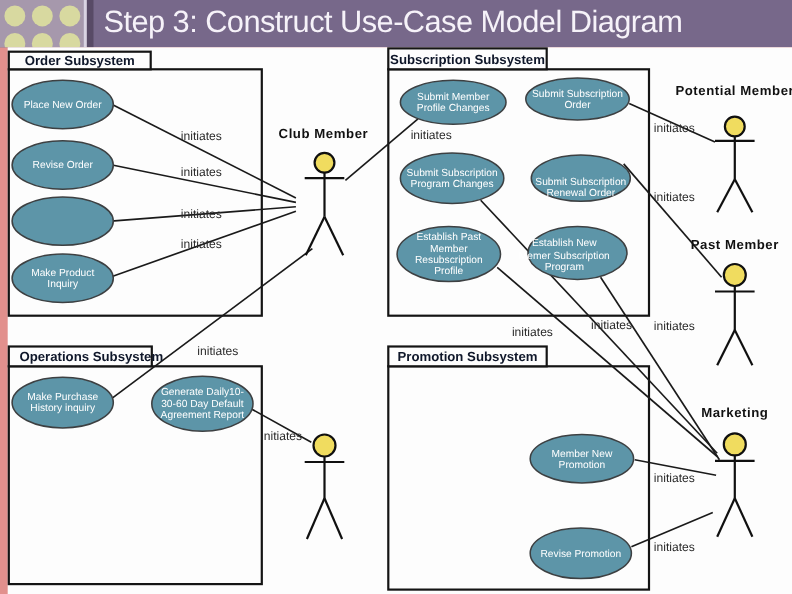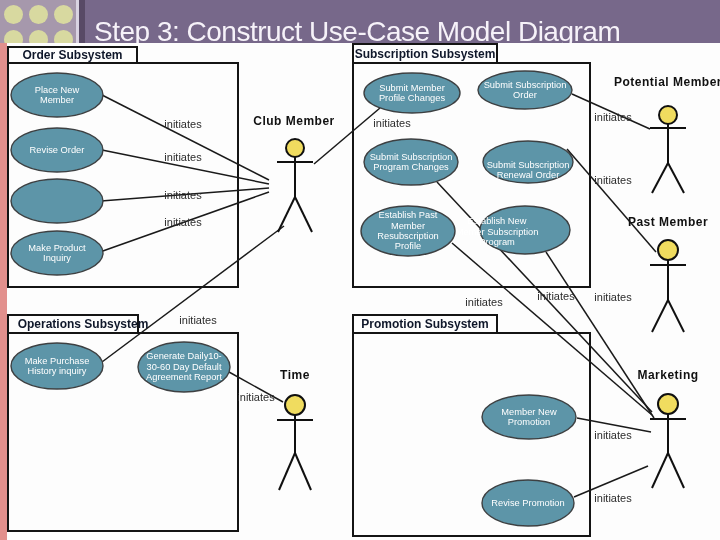--- a/index.html
+++ b/index.html
@@ -9,21 +9,21 @@
     background:#e2908d;
     font-family:"Liberation Sans","DejaVu Sans",sans-serif;
   }
   
   .header{position:absolute;left:0;top:0;width:720px;height:43px;background:#77688a;}
   .dots-block{position:absolute;left:0;top:0;width:76px;height:43px;background:#a698ac;overflow:hidden;}
   .dot{position:absolute;width:19px;height:19px;border-radius:50%;background:#d8d9a0;}
   .sep-light{position:absolute;left:76px;top:0;width:3px;height:43px;background:#d9d3e2;}
   .sep-dark{position:absolute;left:79px;top:0;width:6px;height:43px;background:#584a66;}
   .title{
-    position:absolute;left:94px;top:12px;width:620px;height:40px;
+    position:absolute;left:94px;top:0;width:620px;height:40px;
     color:#f6f2f9;font-size:28px;letter-spacing:-0.5px;white-space:nowrap;
     display:flex;align-items:center;
   }
   
   .canvas{position:absolute;left:7px;top:43px;width:713px;height:497px;background:#fdfdfd;}
   .diagram-svg{position:absolute;left:0;top:42px;width:720px;height:498px;}
   .overlay{position:absolute;left:0;top:42px;width:720px;height:498px;pointer-events:none;}
   
   .box{fill:#fdfdfd;stroke:#141414;stroke-width:2;}
   .assoc{stroke:#1a1a1a;stroke-width:1.5;fill:none;}
@@ -148,38 +148,37 @@
     </g>
   </svg>
 
   <div class="overlay">
 
     <div class="tab" style="left:8px;top:5px;width:129px;height:16px">Order Subsystem</div>
     <div class="tab" style="left:353px;top:2px;width:144px;height:19px">Subscription Subsystem</div>
     <div class="tab" style="left:18px;top:273px;width:130px;height:18px">Operations Subsystem</div>
     <div class="tab" style="left:353px;top:273px;width:144px;height:18px">Promotion Subsystem</div>
 
-    <div class="uc" style="left:17px;top:35px;width:80px;height:36px">Place New Member</div>
+    <div class="uc" style="left:17px;top:35px;width:80px;height:36px">Place New Order</div>
     <div class="uc" style="left:17px;top:90px;width:80px;height:36px">Revise Order</div>
     <div class="uc" style="left:370px;top:35px;width:84px;height:32px">Submit Member Profile Changes</div>
     <div class="uc" style="left:17px;top:193px;width:80px;height:36px">Make Product Inquiry</div>
     <div class="uc" style="left:481px;top:32px;width:88px;height:32px">Submit Subscription Order</div>
     <div class="uc" style="left:369px;top:100px;width:84px;height:40px">Submit Subscription Program Changes</div>
     <div class="uc" style="left:486px;top:100px;width:84px;height:56px">Submit Subscription Renewal Order</div>
     <div class="uc" style="left:366px;top:167px;width:84px;height:44px">Establish Past Member Resubscription Profile</div>
-    <div class="uc" style="left:455px;top:166px;width:84px;height:48px">Establish New Memer Subscription Program</div>
+    <div class="uc" style="left:471px;top:166px;width:84px;height:48px">Establish New Memer Subscription Program</div>
     <div class="uc" style="left:17px;top:306px;width:80px;height:36px">Make Purchase History inquiry</div>
     <div class="uc" style="left:142px;top:303px;width:84px;height:44px">Generate Daily10-30-60 Day Default Agreement Report</div>
     <div class="uc" style="left:489px;top:357px;width:80px;height:36px">Member New Promotion</div>
     <div class="uc" style="left:488px;top:443px;width:80px;height:36px">Revise Promotion</div>
 
     <div class="actor-name" style="left:234px;top:72px;width:120px">Club Member</div>
     <div class="actor-name" style="left:605px;top:33px;width:126px">Potential Member</div>
     <div class="actor-name" style="left:608px;top:173px;width:120px">Past Member</div>
-    <div class="actor-name" style="left:235px;top:326px;width:120px">Time</div>
     <div class="actor-name" style="left:608px;top:326px;width:120px">Marketing</div>
 
     <div class="rel" style="left:155px;top:76px;width:56px">initiates</div>
     <div class="rel" style="left:155px;top:109px;width:56px">initiates</div>
     <div class="rel" style="left:155px;top:147px;width:56px">initiates</div>
     <div class="rel" style="left:155px;top:174px;width:56px">initiates</div>
     <div class="rel" style="left:364px;top:75px;width:56px">initiates</div>
     <div class="rel" style="left:170px;top:272px;width:56px">initiates</div>
     <div class="rel" style="left:585px;top:69px;width:56px">initiates</div>
     <div class="rel" style="left:585px;top:132px;width:56px">initiates</div>

